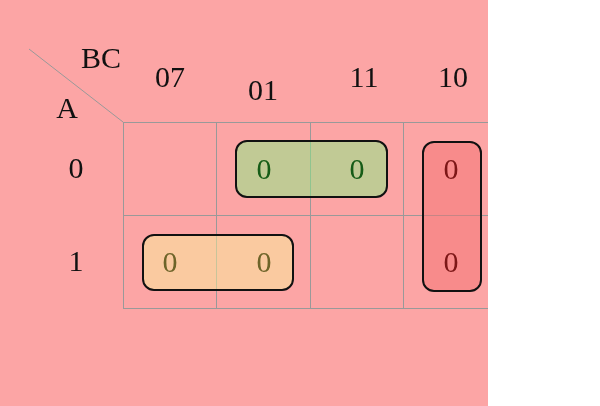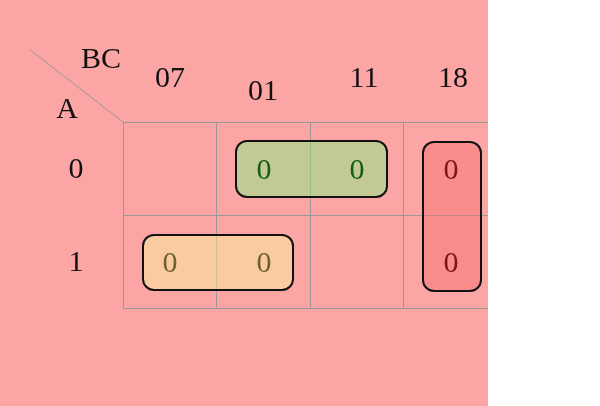--- a/index.html
+++ b/index.html
@@ -75,21 +75,21 @@
   <svg id="diag" width="600" height="406" aria-hidden="true">
     <line x1="29" y1="49" x2="123" y2="122" stroke="#999999" stroke-width="1"></line>
   </svg>
 
   <span class="lbl" id="lbl-bc">BC</span>
   <span class="lbl" id="lbl-a">A</span>
 
   <span class="lbl" id="col-h0">07</span>
   <span class="lbl" id="col-h1">01</span>
   <span class="lbl" id="col-h2">11</span>
-  <span class="lbl" id="col-h3">18</span>
+  <span class="lbl" id="col-h3">10</span>
 
   <span class="lbl" id="row-h0">0</span>
   <span class="lbl" id="row-h1">1</span>
 
   <div class="grid" style="border-color: rgb(153, 153, 153);">
     <div class="cell"></div>
     <div class="cell"></div>
     <div class="cell"></div>
     <div class="cell"></div>
     <div class="cell"></div>

